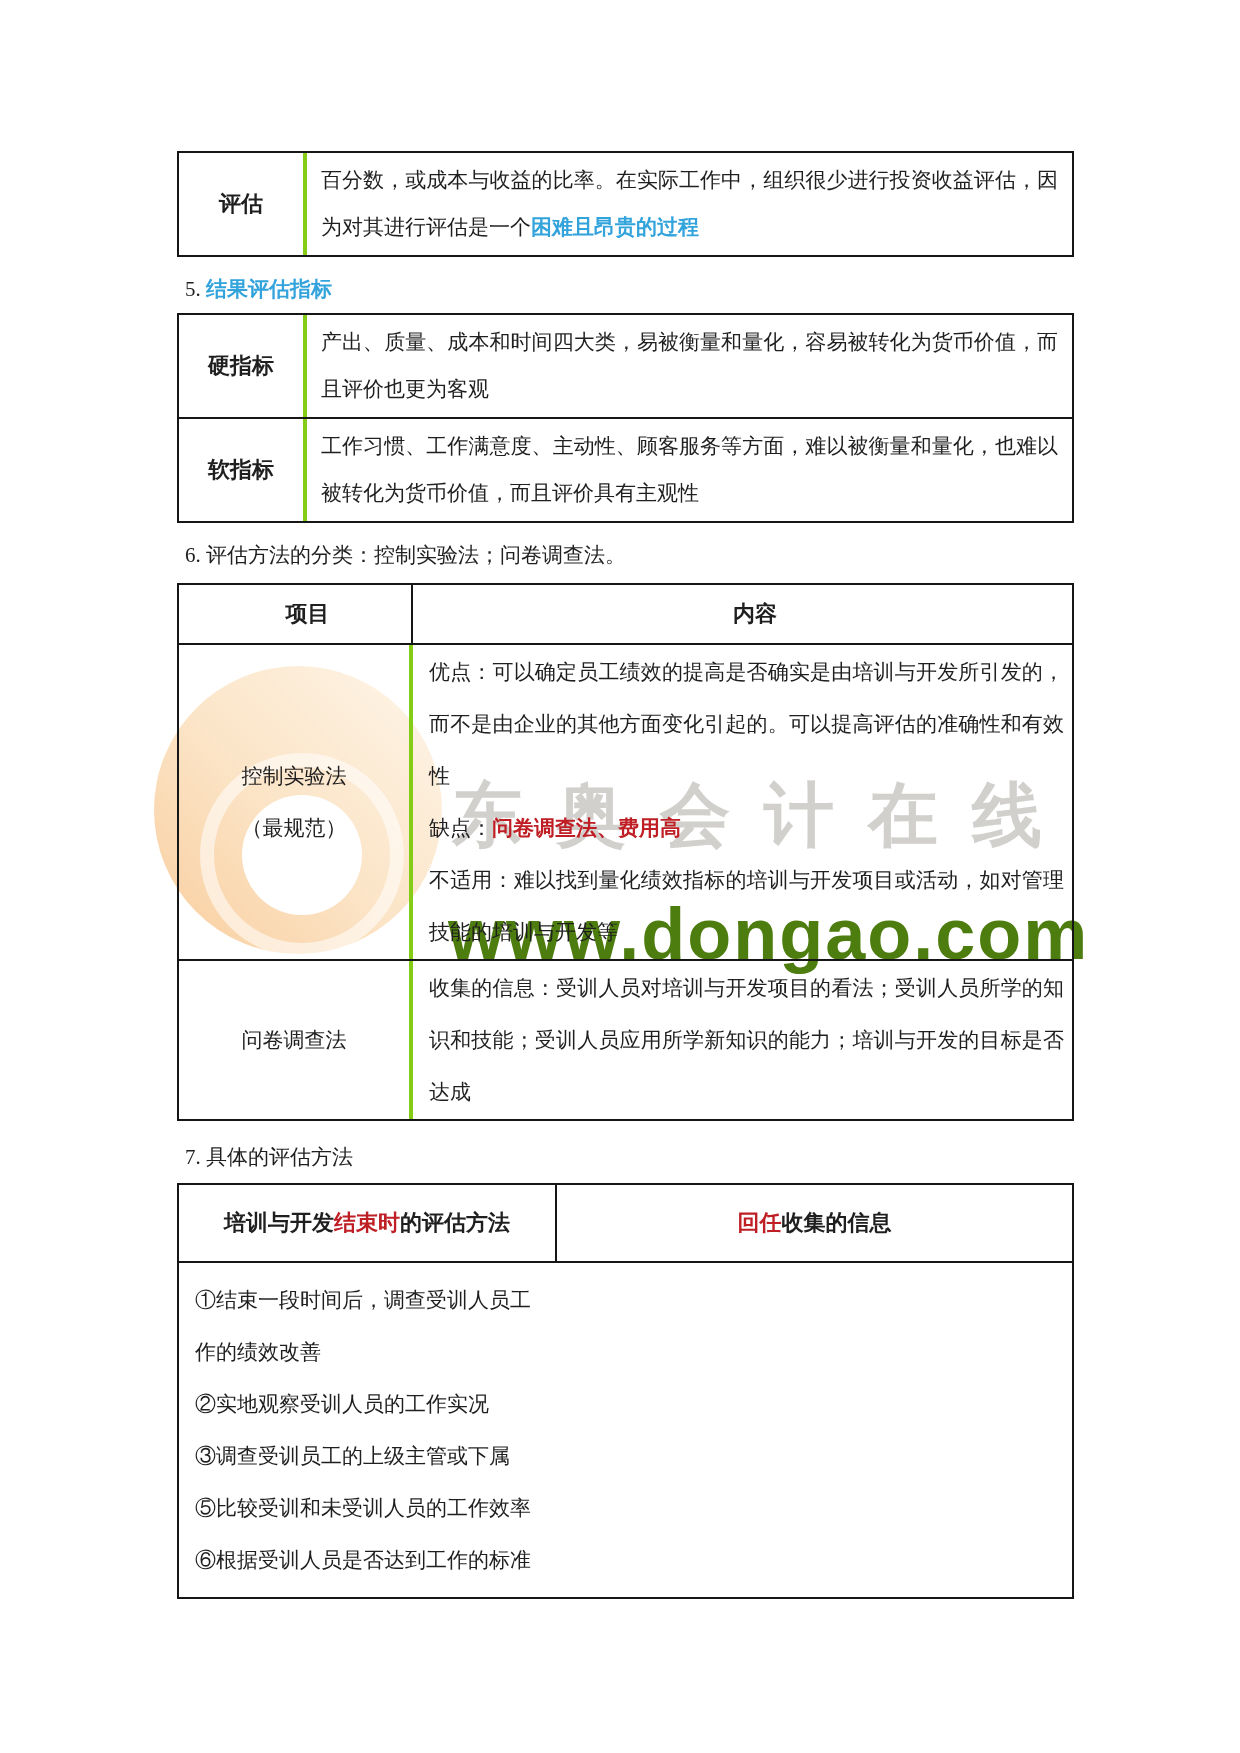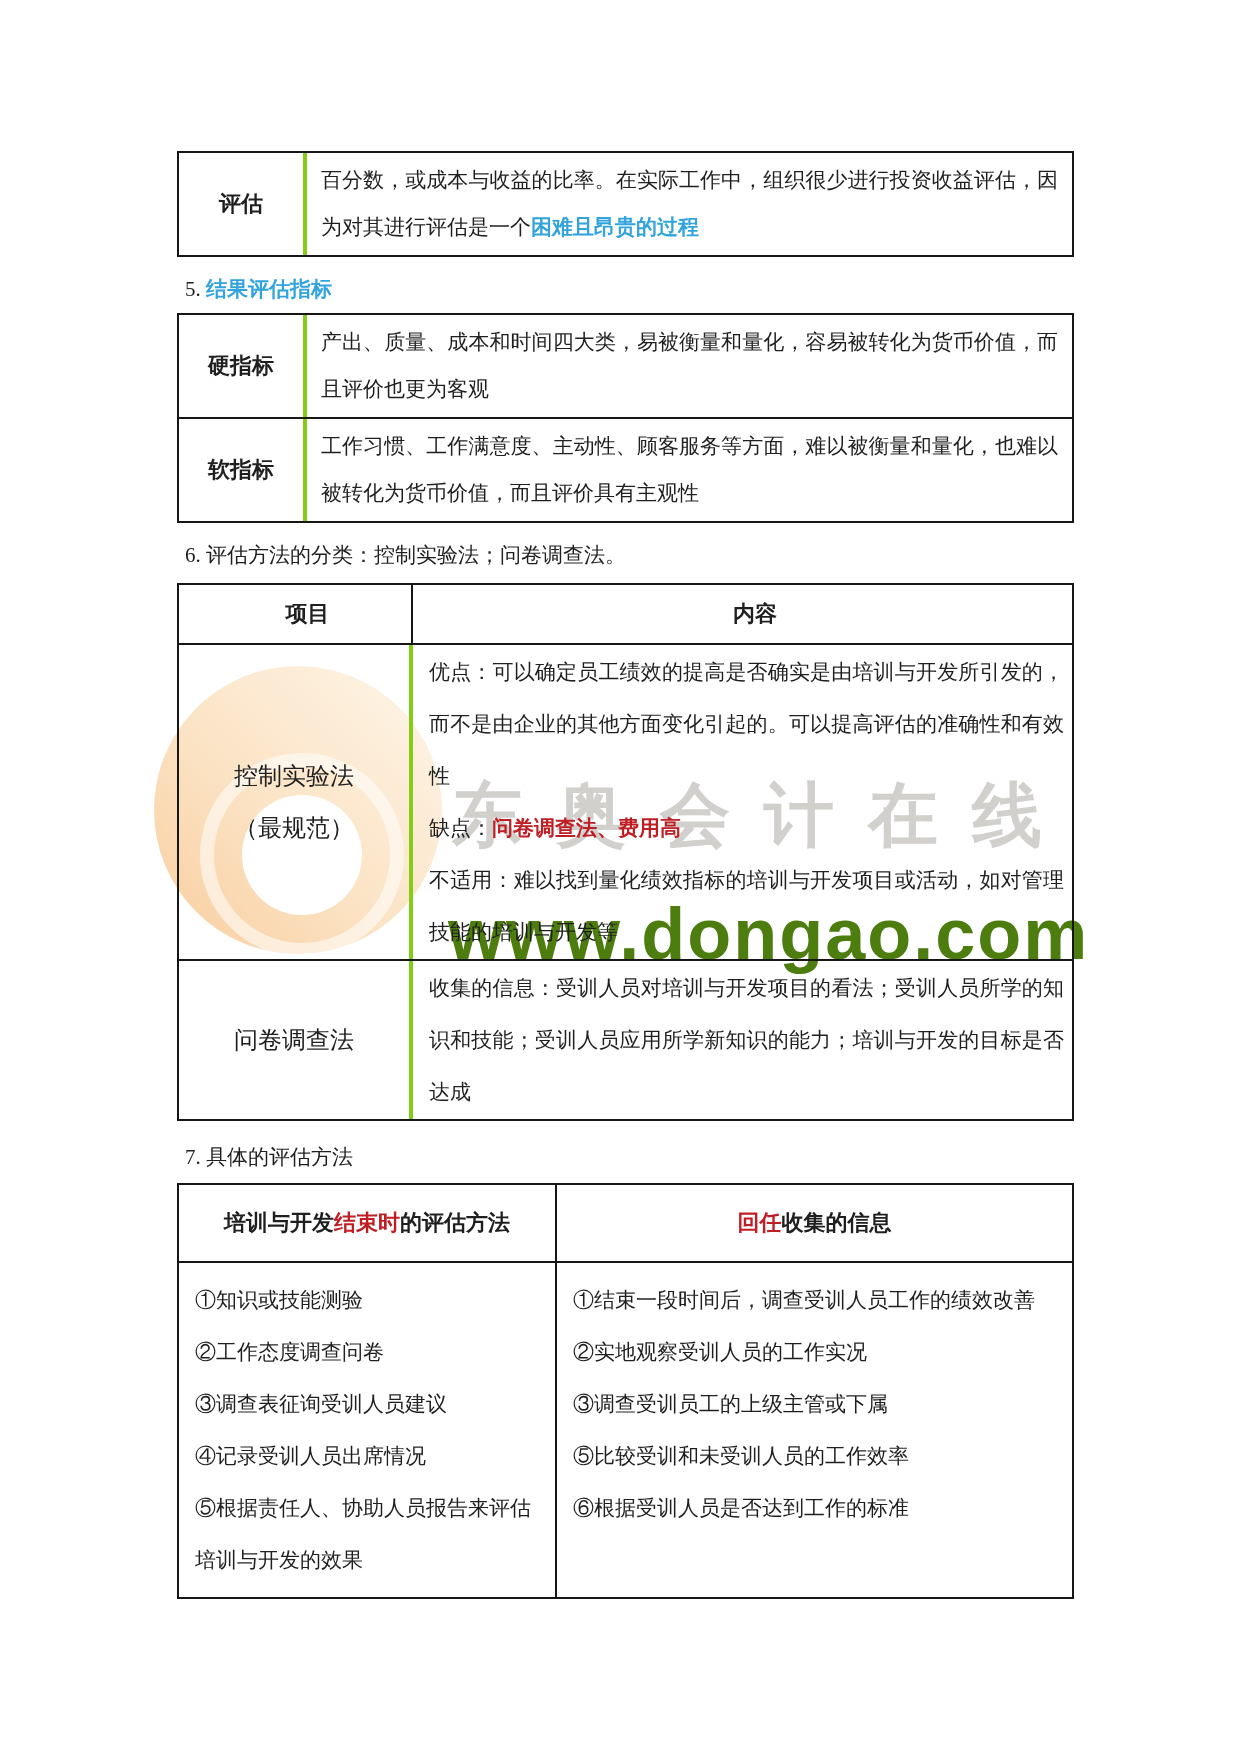--- a/index.html
+++ b/index.html
@@ -40,21 +40,21 @@
   .cols-c{grid-template-columns:234px 1fr;}
   .cols-d{grid-template-columns:378px 1fr;}
   .cell{box-sizing:border-box;}
   .cell-label{
     border-right:4px solid #84cc16;
     display:flex;flex-direction:column;
     align-items:center;justify-content:center;
     font-weight:bold;font-size:22px;
     text-align:center;
   }
-  .cell-label.plain{font-weight:normal;font-size:24px;}
+  .cell-label.plain{font-weight:normal;font-size:21px;}
   .cell-text{
     padding:4px 14px;
     font-size:21px;line-height:47px;
     text-align:justify;
   }
   .cell-text-wide{
     padding:1px 8px 1px 16px;
     font-size:21px;line-height:52px;
     text-align:justify;
   }
@@ -164,27 +164,20 @@
           <span>培训与开发</span>
             <span class="red" style="color:#bf1e24">结束时</span>
             <span>的评估方法</span>
         </div>
         <div class="cell hdr-cell hdr-d">
           <span class="red" style="color:#bf1e24">回任</span>
             <span>收集的信息</span>
         </div>
       </div>
       <div class="row cols-d">
-        <div class="cell list-cell" style="border-right:2px solid #161616">
-          <p>①知识或技能测验</p>
-          <p>②工作态度调查问卷</p>
-          <p>③调查表征询受训人员建议</p>
-          <p>④记录受训人员出席情况</p>
-          <p>⑤根据责任人、协助人员报告来评估培训与开发的效果</p>
-        </div>
         <div class="cell list-cell">
           <p>①结束一段时间后，调查受训人员工作的绩效改善</p>
           <p>②实地观察受训人员的工作实况</p>
           <p>③调查受训员工的上级主管或下属</p>
           <p>⑤比较受训和未受训人员的工作效率</p>
           <p>⑥根据受训人员是否达到工作的标准</p>
         </div>
       </div>
     </div>
 

